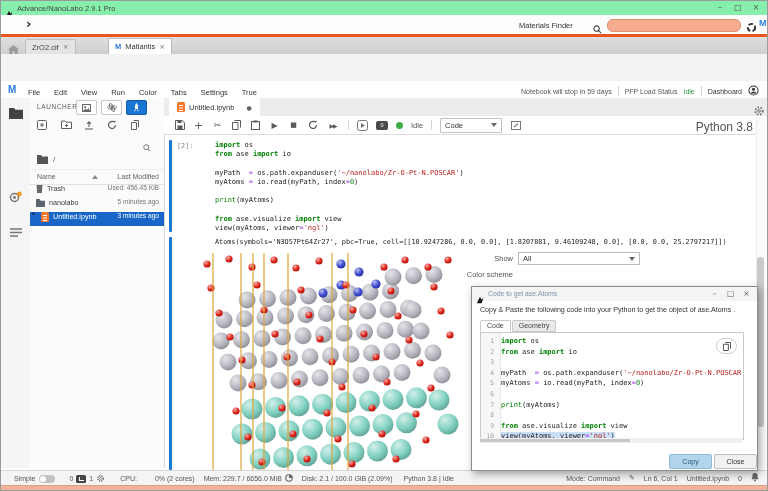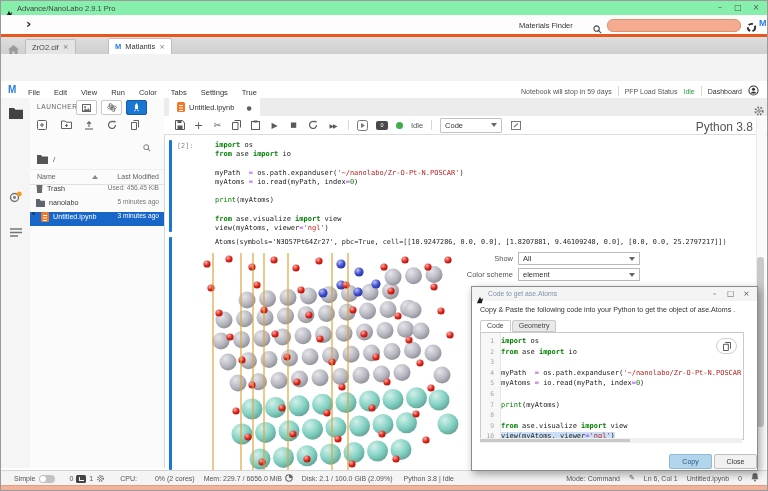--- a/index.html
+++ b/index.html
@@ -605,24 +605,20 @@
       <line x1="151" y1="2" x2="151" y2="219" stroke="#dca43c" stroke-width="1.2"></line>
       <line x1="167" y1="2" x2="167" y2="219" stroke="#dca43c" stroke-width="1.2"></line>
     </svg>
 
   <span class="wlabel" style="left:470px;top:253px;width:42px;z-index:2">Show</span>
   <span class="wselect" style="left:517px;top:251px;z-index:2">
     <span>All</span>
     <span class="carett"></span>
   </span>
   <span class="wlabel" style="left:452px;top:269px;width:60px;z-index:2">Color scheme</span>
-  <span class="wselect" style="left:517px;top:267px;z-index:2">
-    <span>element</span>
-    <span class="carett"></span>
-  </span>
 
   <div class="sbtrack">
       <div class="sbthumb"></div>
     </div>
 
   <div class="popup">
     <div class="ptitlebar">
       <span class="abs" style="left:4px;top:3px">
         <svg width="8" height="8" viewBox="0 0 10 10">
             <path d="M1 9 5 1l1.6 3.4L9 2.4 7.2 9z" fill="#1c1c1c"></path>

